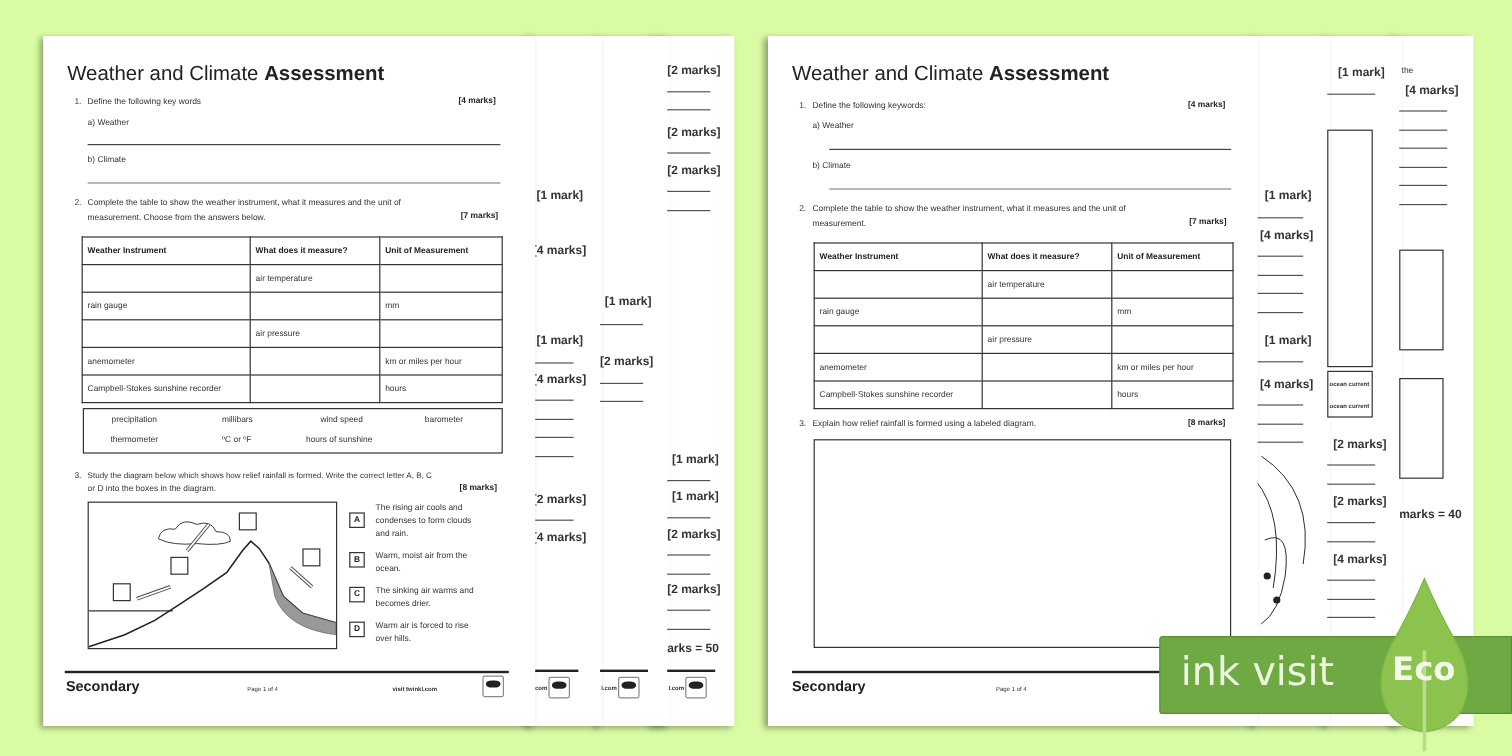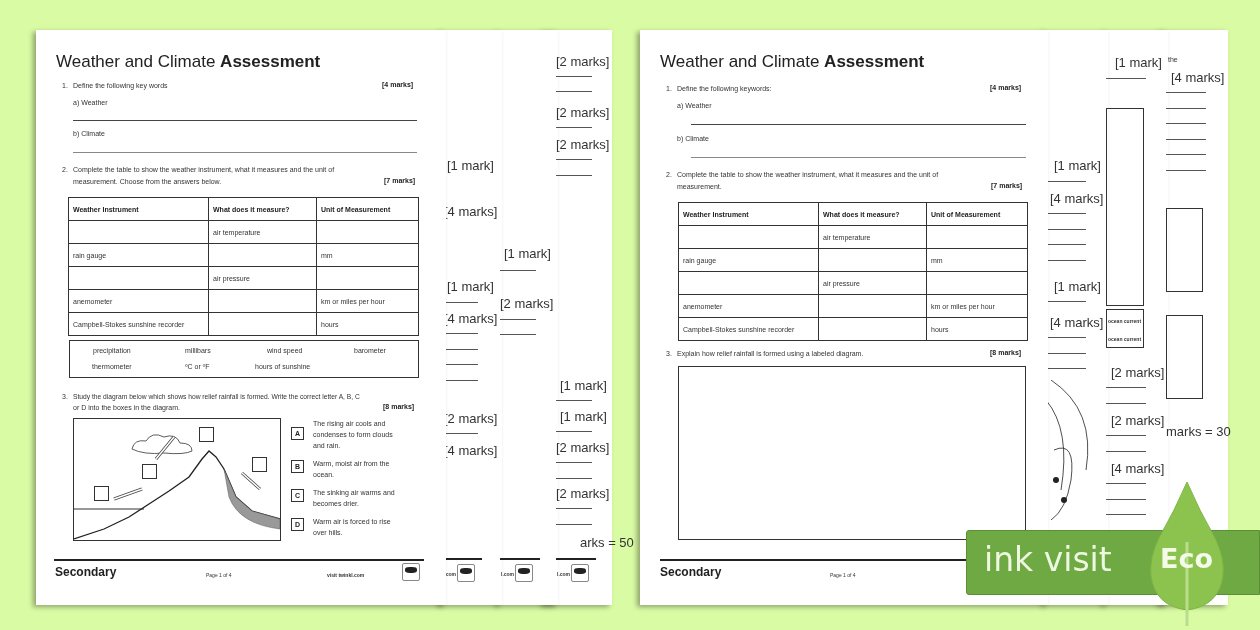--- a/index.html
+++ b/index.html
@@ -1,18 +1,18 @@
 <!DOCTYPE html>
 <html><head>
 <meta charset="utf-8">
 <style>
 *{box-sizing:border-box;margin:0;padding:0}
 body{width:1260px;height:630px;background:#d9fba3;font-family:"Liberation Sans",sans-serif;position:relative;overflow:hidden;color:#222}
 .page{position:absolute;background:#fff;box-shadow:-3px 2px 5px rgba(0,0,0,.35)}
-.back-strip{position:absolute;font-size:13px;font-weight:normal;color:#333}
+.back-strip{position:absolute;font-size:10px;font-weight:bold;color:#333}
 .bline{position:absolute;height:1px;background:#555}
 .title{position:absolute;font-size:17px;color:#222}
 .title b{font-weight:bold}
 .q{position:absolute;font-size:7px;color:#333;line-height:11px}
 .marks{position:absolute;font-size:7px;font-weight:bold;color:#222}
 .line{position:absolute;height:1px;background:#444}
 table.wt{position:absolute;border-collapse:collapse;font-size:7px;color:#333}
 table.wt td{border:1px solid #333;padding:0 4px;height:23px}
 table.wt tr:first-child td{font-weight:bold;color:#222}
 .answers{position:absolute;border:1px solid #333;font-size:7px;color:#333}
@@ -50,21 +50,21 @@
 <span class="back-strip" style="left:560px;top:378px">[1 mark]</span>
 <div class="bline" style="left:556px;top:400px;width:36px"></div>
 <span class="back-strip" style="left:560px;top:409px">[1 mark]</span>
 <div class="bline" style="left:556px;top:431px;width:36px"></div>
 <span class="back-strip" style="left:556px;top:440px">[2 marks]</span>
 <div class="bline" style="left:556px;top:462px;width:36px"></div>
 <div class="bline" style="left:556px;top:478px;width:36px"></div>
 <span class="back-strip" style="left:556px;top:486px">[2 marks]</span>
 <div class="bline" style="left:556px;top:508px;width:36px"></div>
 <div class="bline" style="left:556px;top:524px;width:36px"></div>
-<span class="back-strip" style="left:580px;top:535px">arks = 50</span>
+<span class="back-strip" style="left:556px;top:535px">arks = 50</span>
 
 <span class="back-strip" style="left:504px;top:246px">[1 mark]</span>
 <div class="bline" style="left:500px;top:270px;width:36px"></div>
 <span class="back-strip" style="left:500px;top:296px">[2 marks]</span>
 <div class="bline" style="left:500px;top:319px;width:36px"></div>
 <div class="bline" style="left:500px;top:334px;width:36px"></div>
 
 <span class="back-strip" style="left:447px;top:158px">[1 mark]</span>
 <span class="back-strip" style="left:444px;top:204px">[4 marks]</span>
 <span class="back-strip" style="left:447px;top:279px">[1 mark]</span>
@@ -198,21 +198,21 @@
 <span class="q" style="left:1168px;top:54px">the</span>
 <span class="back-strip" style="left:1171px;top:70px">[4 marks]</span>
 <div class="bline" style="left:1166px;top:92px;width:40px"></div>
 <div class="bline" style="left:1166px;top:108px;width:40px"></div>
 <div class="bline" style="left:1166px;top:123px;width:40px"></div>
 <div class="bline" style="left:1166px;top:139px;width:40px"></div>
 <div class="bline" style="left:1166px;top:154px;width:40px"></div>
 <div class="bline" style="left:1166px;top:170px;width:40px"></div>
 <div class="answer-box" style="left:1166px;top:208px;width:37px;height:84px"></div>
 <div class="answer-box" style="left:1166px;top:315px;width:37px;height:84px"></div>
-<span class="back-strip" style="left:1166px;top:424px">marks = 30</span>
+<span class="back-strip" style="left:1166px;top:424px">marks = 40</span>
 
 <span class="back-strip" style="left:1115px;top:55px">[1 mark]</span>
 <div class="bline" style="left:1106px;top:78px;width:40px"></div>
 <div class="answer-box" style="left:1106px;top:108px;width:38px;height:198px"></div>
 <div class="answer-box" style="left:1106px;top:309px;width:38px;height:39px"></div>
 <span class="footer-visit" style="left:1108px;top:318px">ocean current</span>
 <span class="footer-visit" style="left:1108px;top:336px">ocean current</span>
 <span class="back-strip" style="left:1111px;top:365px">[2 marks]</span>
 <div class="bline" style="left:1106px;top:387px;width:40px"></div>
 <div class="bline" style="left:1106px;top:403px;width:40px"></div>

